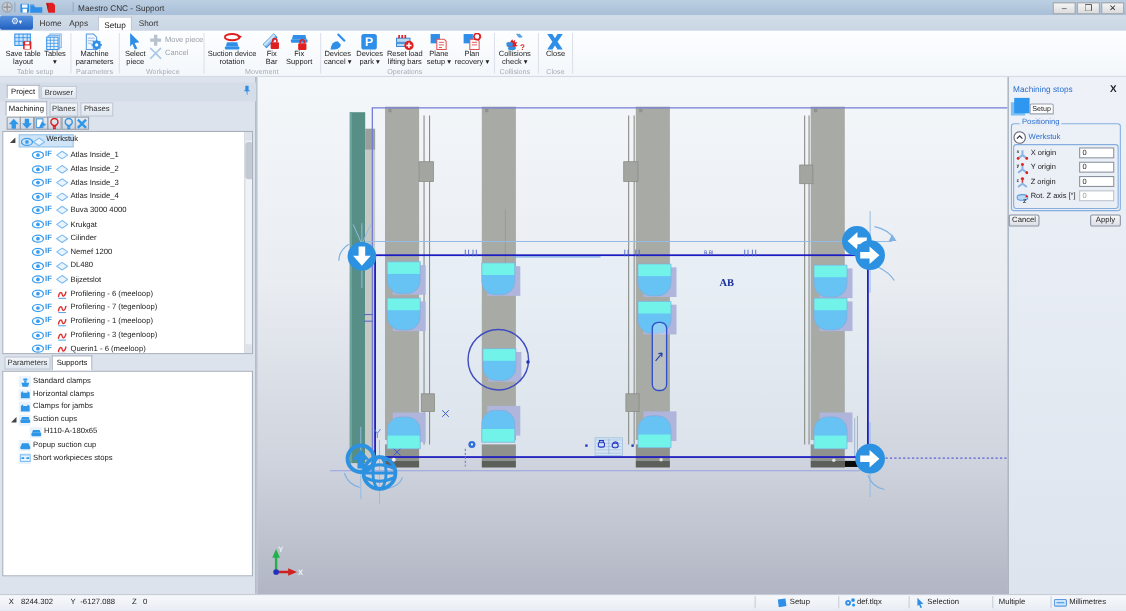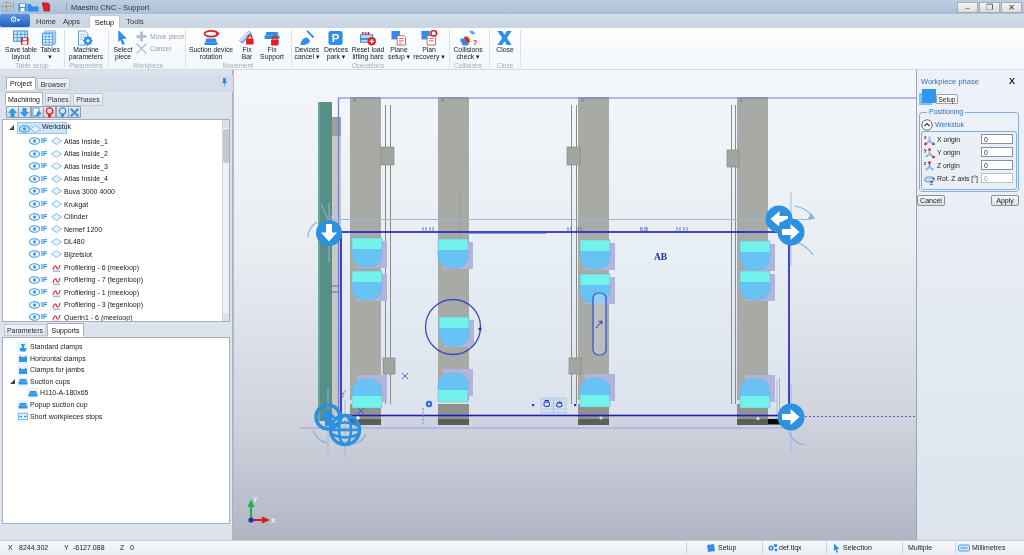--- a/index.html
+++ b/index.html
@@ -62,21 +62,21 @@
     <div id="title-text" class="abs">Maestro CNC - Support</div>
     <div class="abs winbtn" style="left:957px;">–</div>
     <div class="abs winbtn" style="left:979px;">❐</div>
     <div class="abs winbtn" style="left:1001px;">✕</div>
   </div>
 <div id="tabrow" class="abs"></div>
 <div id="appbtn" class="abs">⚙<span style="font-size:6px;">▾</span></div>
 <div class="abs rtab" style="left:32px;width:28px;">Home</div>
 <div class="abs rtab" style="left:58px;width:27px;">Apps</div>
 <div class="abs rtab sel" style="left:89px;width:31px;">Setup</div>
-<div class="abs rtab" style="left:121px;width:28px;">Tools</div>
+<div class="abs rtab" style="left:121px;width:28px;">Short</div>
 <div id="ribbon" class="abs">
     <div class="abs rsep" style="left:64px;"></div>
     <div class="abs rsep" style="left:108px;"></div>
     <div class="abs rsep" style="left:185px;"></div>
     <div class="abs rsep" style="left:291px;"></div>
     <div class="abs rsep" style="left:449px;"></div>
     <div class="abs rsep" style="left:489px;"></div>
     <div class="abs rsep" style="left:520px;"></div>
     <div class="abs rgl" style="left:2px;width:60px;">Table setup</div>
     <div class="abs rgl" style="left:56px;width:60px;">Parameters</div>
@@ -627,21 +627,21 @@
     <path d="M98.2 356 Q112 349 125.8 356 M98.2 364 Q112 371 125.8 364 M97.7 360 H126.3" fill="none" stroke="#2b91e0" stroke-width="2.6"></path>
     <line x1="18" y1="450" x2="18" y2="434" stroke="#22b14c" stroke-width="2.2"></line>
     <path d="M14.5 437 L18 429 L21.5 437 Z" fill="#22b14c"></path>
     <line x1="18" y1="450" x2="31" y2="450" stroke="#d02020" stroke-width="2.2"></line>
     <path d="M29 446.5 L37 450 L29 453.5 Z" fill="#d02020"></path>
     <circle cx="18" cy="450" r="2.6" fill="#2030c0"></circle>
     <text x="20" y="432" font-size="7" fill="#eef2f6" font-weight="bold" font-family="Liberation Sans">Y</text>
     <text x="38" y="453" font-size="7" fill="#eef2f6" font-weight="bold" font-family="Liberation Sans">X</text>
   </svg>
 <div id="rpanel" class="abs"></div>
-<div class="abs" style="left:921px;top:77px;font-size:7.5px;color:#2a6fd0;">Workpiece phase</div>
+<div class="abs" style="left:921px;top:77px;font-size:7.5px;color:#2a6fd0;">Machining stops</div>
 <div class="abs" style="left:1009px;top:76px;font-size:9px;font-weight:bold;color:#222;">X</div>
 <div class="abs" style="left:919px;top:93px;width:13px;height:12px;background:#7ec0f4;"></div>
 <div class="abs" style="left:922px;top:89px;width:14px;height:14px;background:#2e97ef;"></div>
 <div class="abs" style="left:936px;top:94px;width:22px;height:10px;background:#fdfdfe;border:1px solid #9aa4b2;border-radius:2px 2px 0 0;font-size:6.5px;text-align:center;line-height:9px;color:#222;">Setup</div>
 <div class="abs" style="left:919px;top:112px;width:100px;height:80px;border:1px solid #85aede;border-radius:3px;"></div>
 <div class="abs" style="left:927px;top:108px;background:linear-gradient(#eef2f8,#e8edf5);padding:0 2px;font-size:7px;color:#2a6fd0;">Positioning</div>
 <svg class="abs" style="left:921px;top:119px;" width="12" height="12" viewBox="0 0 12 12">
     <circle cx="6" cy="6" r="5.2" fill="#fff" stroke="#667"></circle>
     <path d="M3.5 7 L6 4.5 L8.5 7" fill="none" stroke="#334" stroke-width="1.2"></path>
   </svg>

